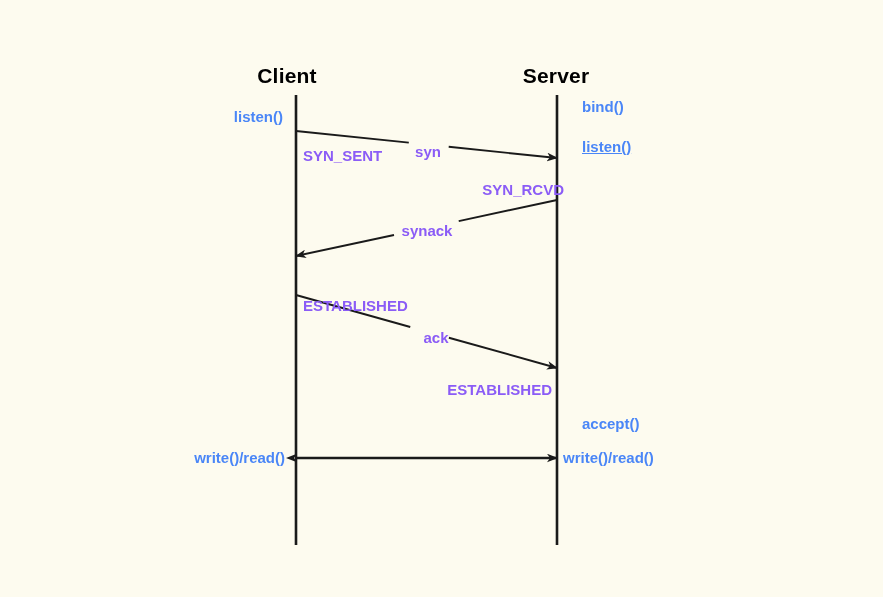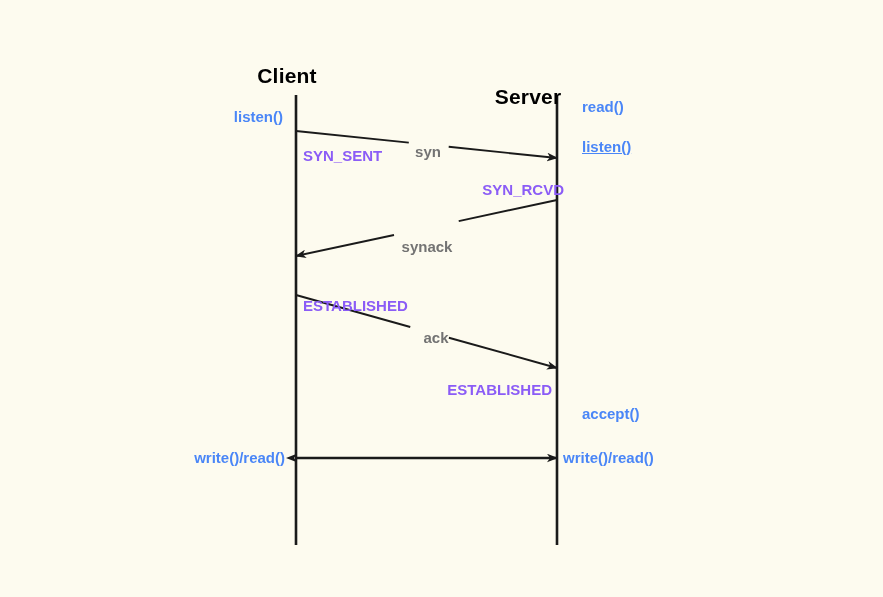--- a/index.html
+++ b/index.html
@@ -41,21 +41,21 @@
   .api-label {
     font-size: 15px;
     color: #4a86f7;
   }
   .state-label {
     font-size: 15px;
     color: #8b5cf6;
   }
   .msg-label {
     font-size: 15px;
-    color: #737373;
+    color: #8b5cf6;
   }
   .anchor-center { transform: translateX(-50%); }
   .anchor-right  { transform: translateX(-100%); }
 </style>
 </head>
 <body>
 
 <div id="diagram-root">
 
   <svg id="seq-svg" viewBox="0 0 883 597">
@@ -79,35 +79,35 @@
         <line x1="557" y1="200" x2="458.72608926862983" y2="221.0855900419798" stroke="#1a1a1a" stroke-width="1.9"></line>
         <line x1="393.99920087830304" y1="234.97335153568977" x2="296" y2="256" stroke="#1a1a1a" stroke-width="1.9" marker-end="url(#arrowEnd)"></line>
         <line x1="296" y1="295" x2="410.26831255272754" y2="326.9601027446326" stroke="#1a1a1a" stroke-width="1.9"></line>
         <line x1="448.8862415657204" y1="337.7612859551632" x2="557" y2="368" stroke="#1a1a1a" stroke-width="1.9" marker-end="url(#arrowEnd)"></line>
         <line x1="296" y1="458" x2="557" y2="458" stroke="#1a1a1a" stroke-width="2.4" marker-end="url(#arrowEnd)" marker-start="url(#arrowStart)"></line>
       </g>
   </svg>
 
   <div class="txt actor-title anchor-center" style="left:287px; top:65px;">Client</div>
 
-  <div class="txt actor-title anchor-center" style="left:528px; top:65px;margin-top:21px;">Server</div>
+  <div class="txt actor-title anchor-center" style="left:556px; top:65px;">Server</div>
 
   <div id="client-label-layer">
       <div class="txt api-label anchor-right" style="left: 283px; top: 109px;">listen()</div>
       <div class="txt state-label" style="left: 303px; top: 148px;">SYN_SENT</div>
       <div class="txt state-label" style="left: 303px; top: 298px;">ESTABLISHED</div>
       <div class="txt api-label anchor-right" style="left: 285px; top: 450px;">write()/read()</div>
     </div>
   <div id="server-label-layer">
-      <div class="txt api-label" style="left: 582px; top: 99px;">read()</div>
+      <div class="txt api-label" style="left: 582px; top: 99px;">bind()</div>
       <div class="txt api-label" style="left: 582px; top: 139px; text-decoration: underline;">listen()</div>
       <div class="txt state-label anchor-right" style="left: 564px; top: 182px;">SYN_RCVD</div>
       <div class="txt state-label anchor-right" style="left: 552px; top: 382px;">ESTABLISHED</div>
-      <div class="txt api-label" style="left: 582px; top: 406px;">accept()</div>
+      <div class="txt api-label" style="left: 582px; top: 416px;">accept()</div>
       <div class="txt api-label" style="left: 563px; top: 450px;">write()/read()</div>
     </div>
   <div id="message-label-layer">
       <div class="txt msg-label anchor-center" style="left: 428px; top: 144px;">syn</div>
-      <div class="txt msg-label anchor-center" style="left: 427px; top: 223px; margin-top: 16px;">synack</div>
+      <div class="txt msg-label anchor-center" style="left: 427px; top: 223px;">synack</div>
       <div class="txt msg-label anchor-center" style="left: 428px; top: 330px; margin-left: 8px;">ack</div>
     </div>
 
 </div>
 
 </body></html>

